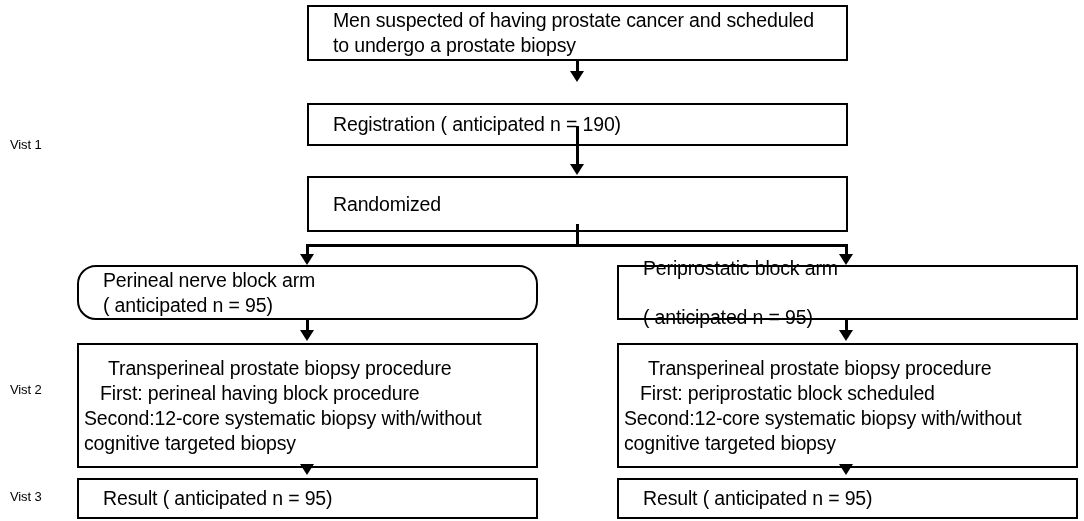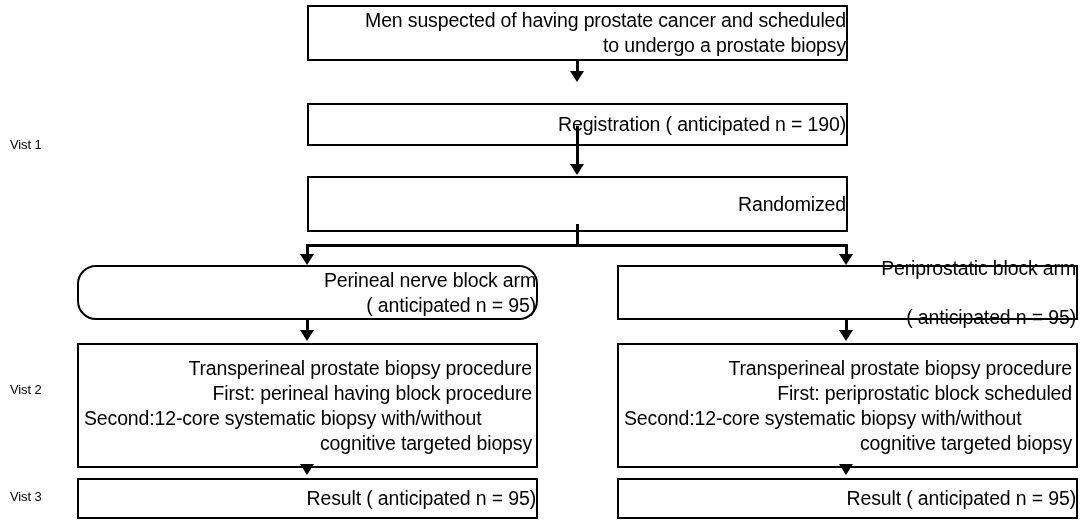--- a/index.html
+++ b/index.html
@@ -19,31 +19,31 @@
     overflow: hidden;
   }
   .box {
     position: absolute;
     box-sizing: border-box;
     border: 2.5px solid #000000;
     background: #ffffff;
     display: flex;
     flex-direction: column;
     justify-content: center;
-    align-items: flex-end;
+    align-items: flex-start;
     text-align: center;
     font-size: 19.5px;
     line-height: 25px;
     letter-spacing: -0.15px;
     padding-left: 24px;
   }
   .box .ln { display: block; white-space: nowrap; }
 
   .box-left {
-    align-items: flex-end;
+    align-items: flex-start;
     text-align: left;
     padding-left: 5px;
     padding-right: 4px;
     justify-content: center;
   }
   .box-left .ln { white-space: nowrap; }
   .ind1 { padding-left: 24px; }
   .ind2 { padding-left: 16px; }
   .just { width: 100%; }
 

